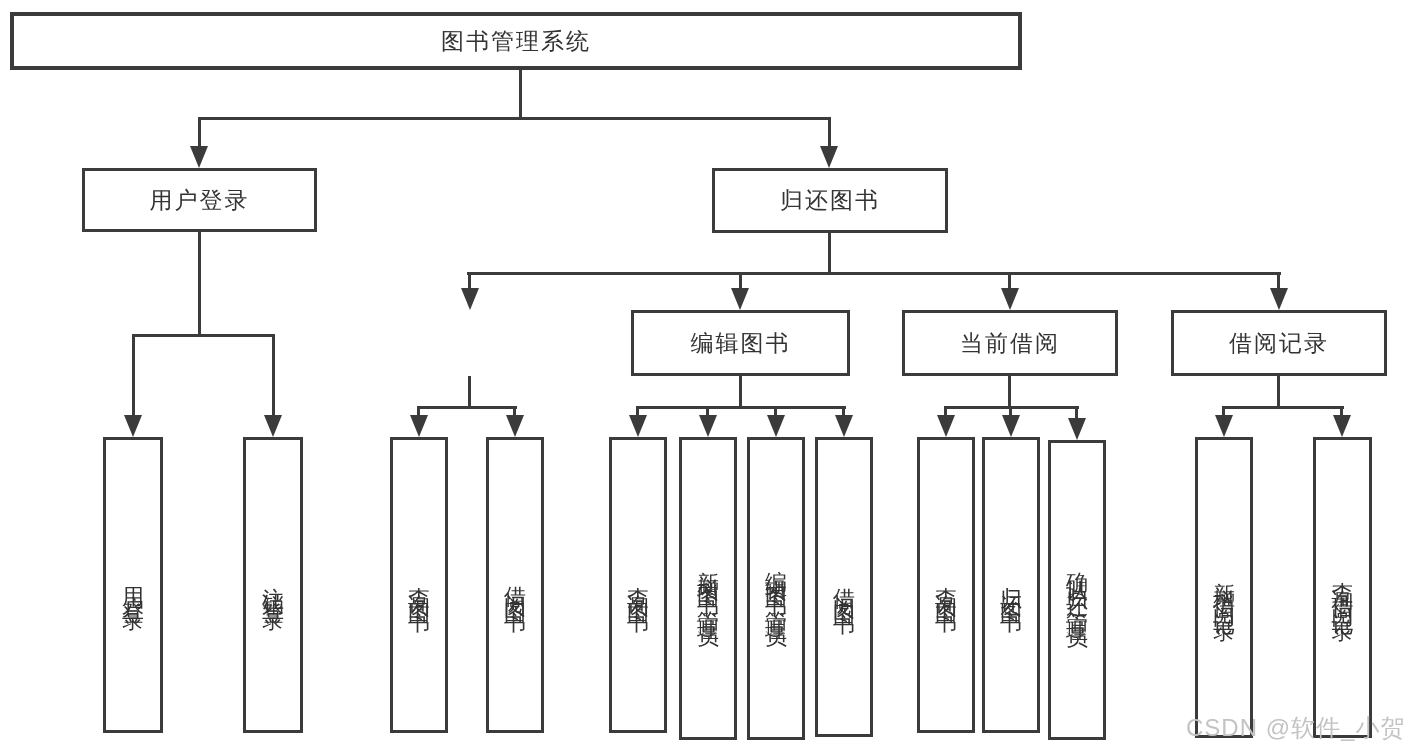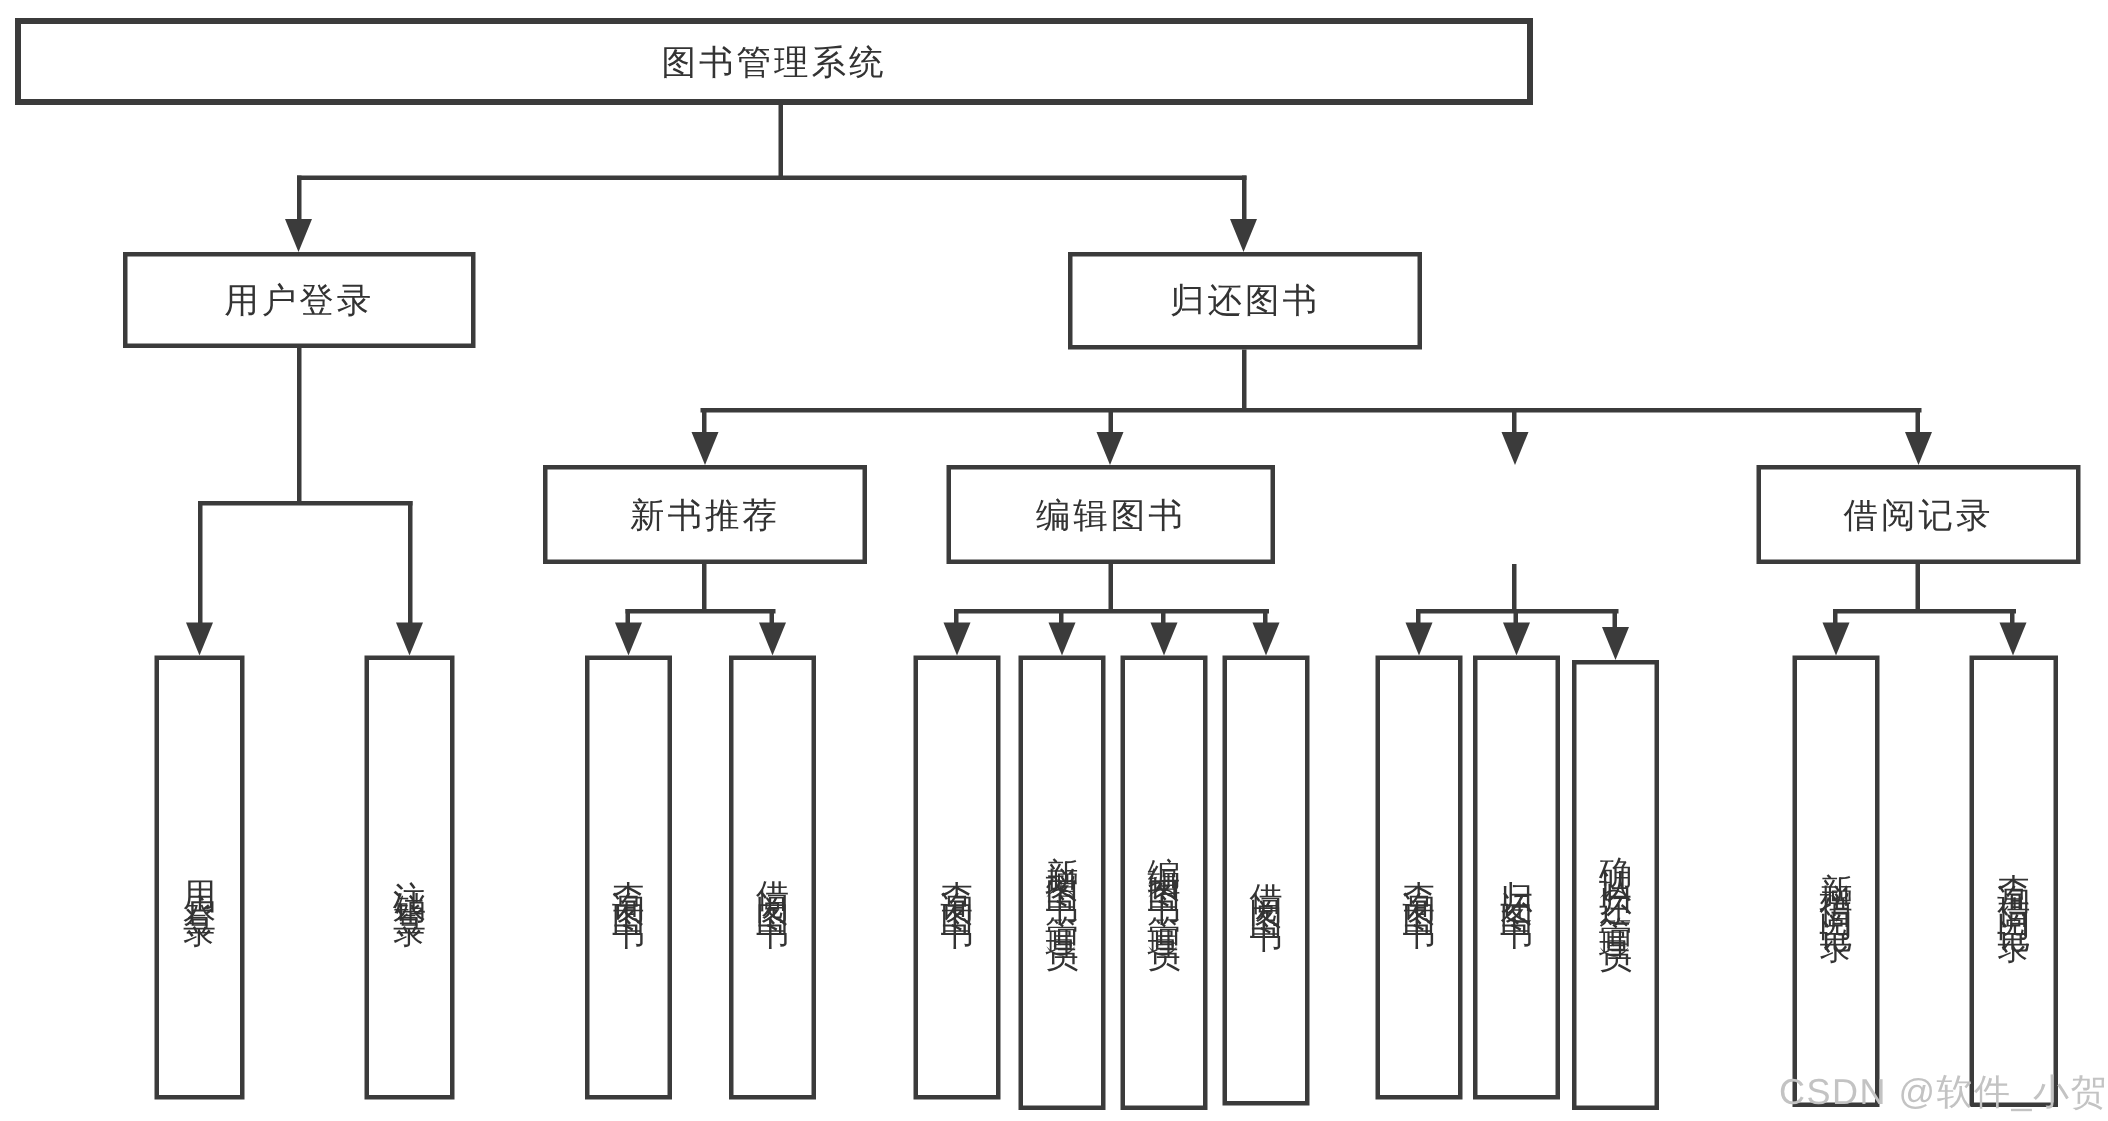--- a/index.html
+++ b/index.html
@@ -39,28 +39,28 @@
   </div>
 
   <div class="box hbox" style="left:82px;top:168px;width:235px;height:64px">
     <span>用户登录</span>
   </div>
 
   <div class="box hbox" style="left:712px;top:168px;width:236px;height:65px">
     <span>归还图书</span>
   </div>
 
-  <div class="box hbox" style="left:362px;top:310px;width:216px;height:66px">
-    <span>新书推荐</span>
-  </div>
 
   <div class="box hbox" style="left:631px;top:310px;width:219px;height:66px">
     <span>编辑图书</span>
   </div>
 
+  <div class="box hbox" style="left:902px;top:310px;width:216px;height:66px">
+    <span>当前借阅</span>
+  </div>
 
   <div class="box hbox" style="left:1171px;top:310px;width:216px;height:66px">
     <span>借阅记录</span>
   </div>
 
   <div class="box vbox" style="left:103px;top:437px;width:60px;height:296px">
     <span>用户登录</span>
   </div>
   <div class="box vbox" style="left:243px;top:437px;width:60px;height:296px">
     <span>注销登录</span>

